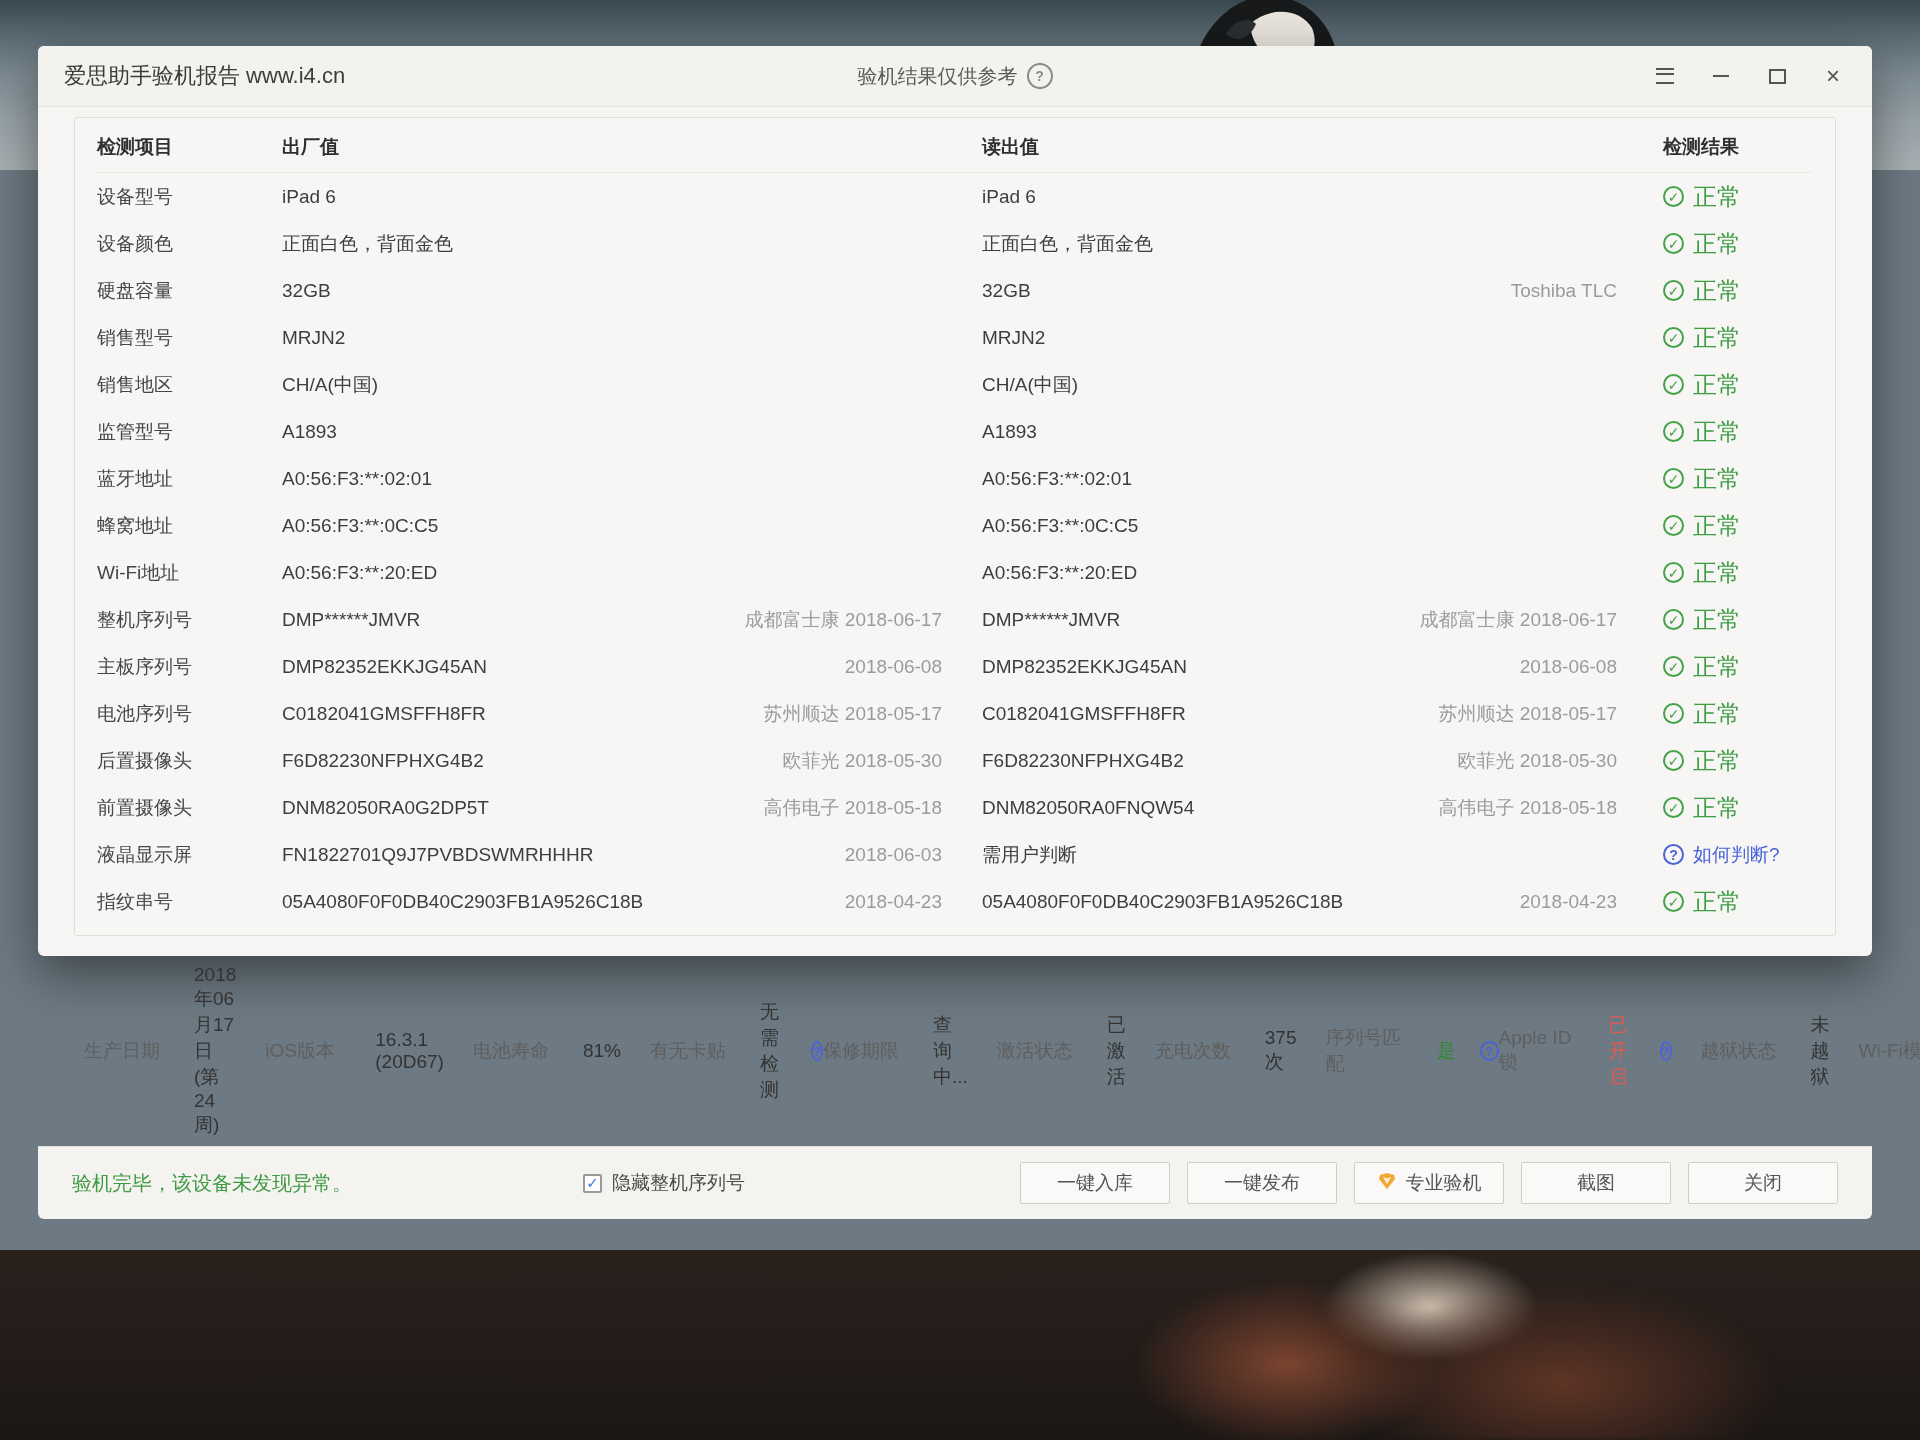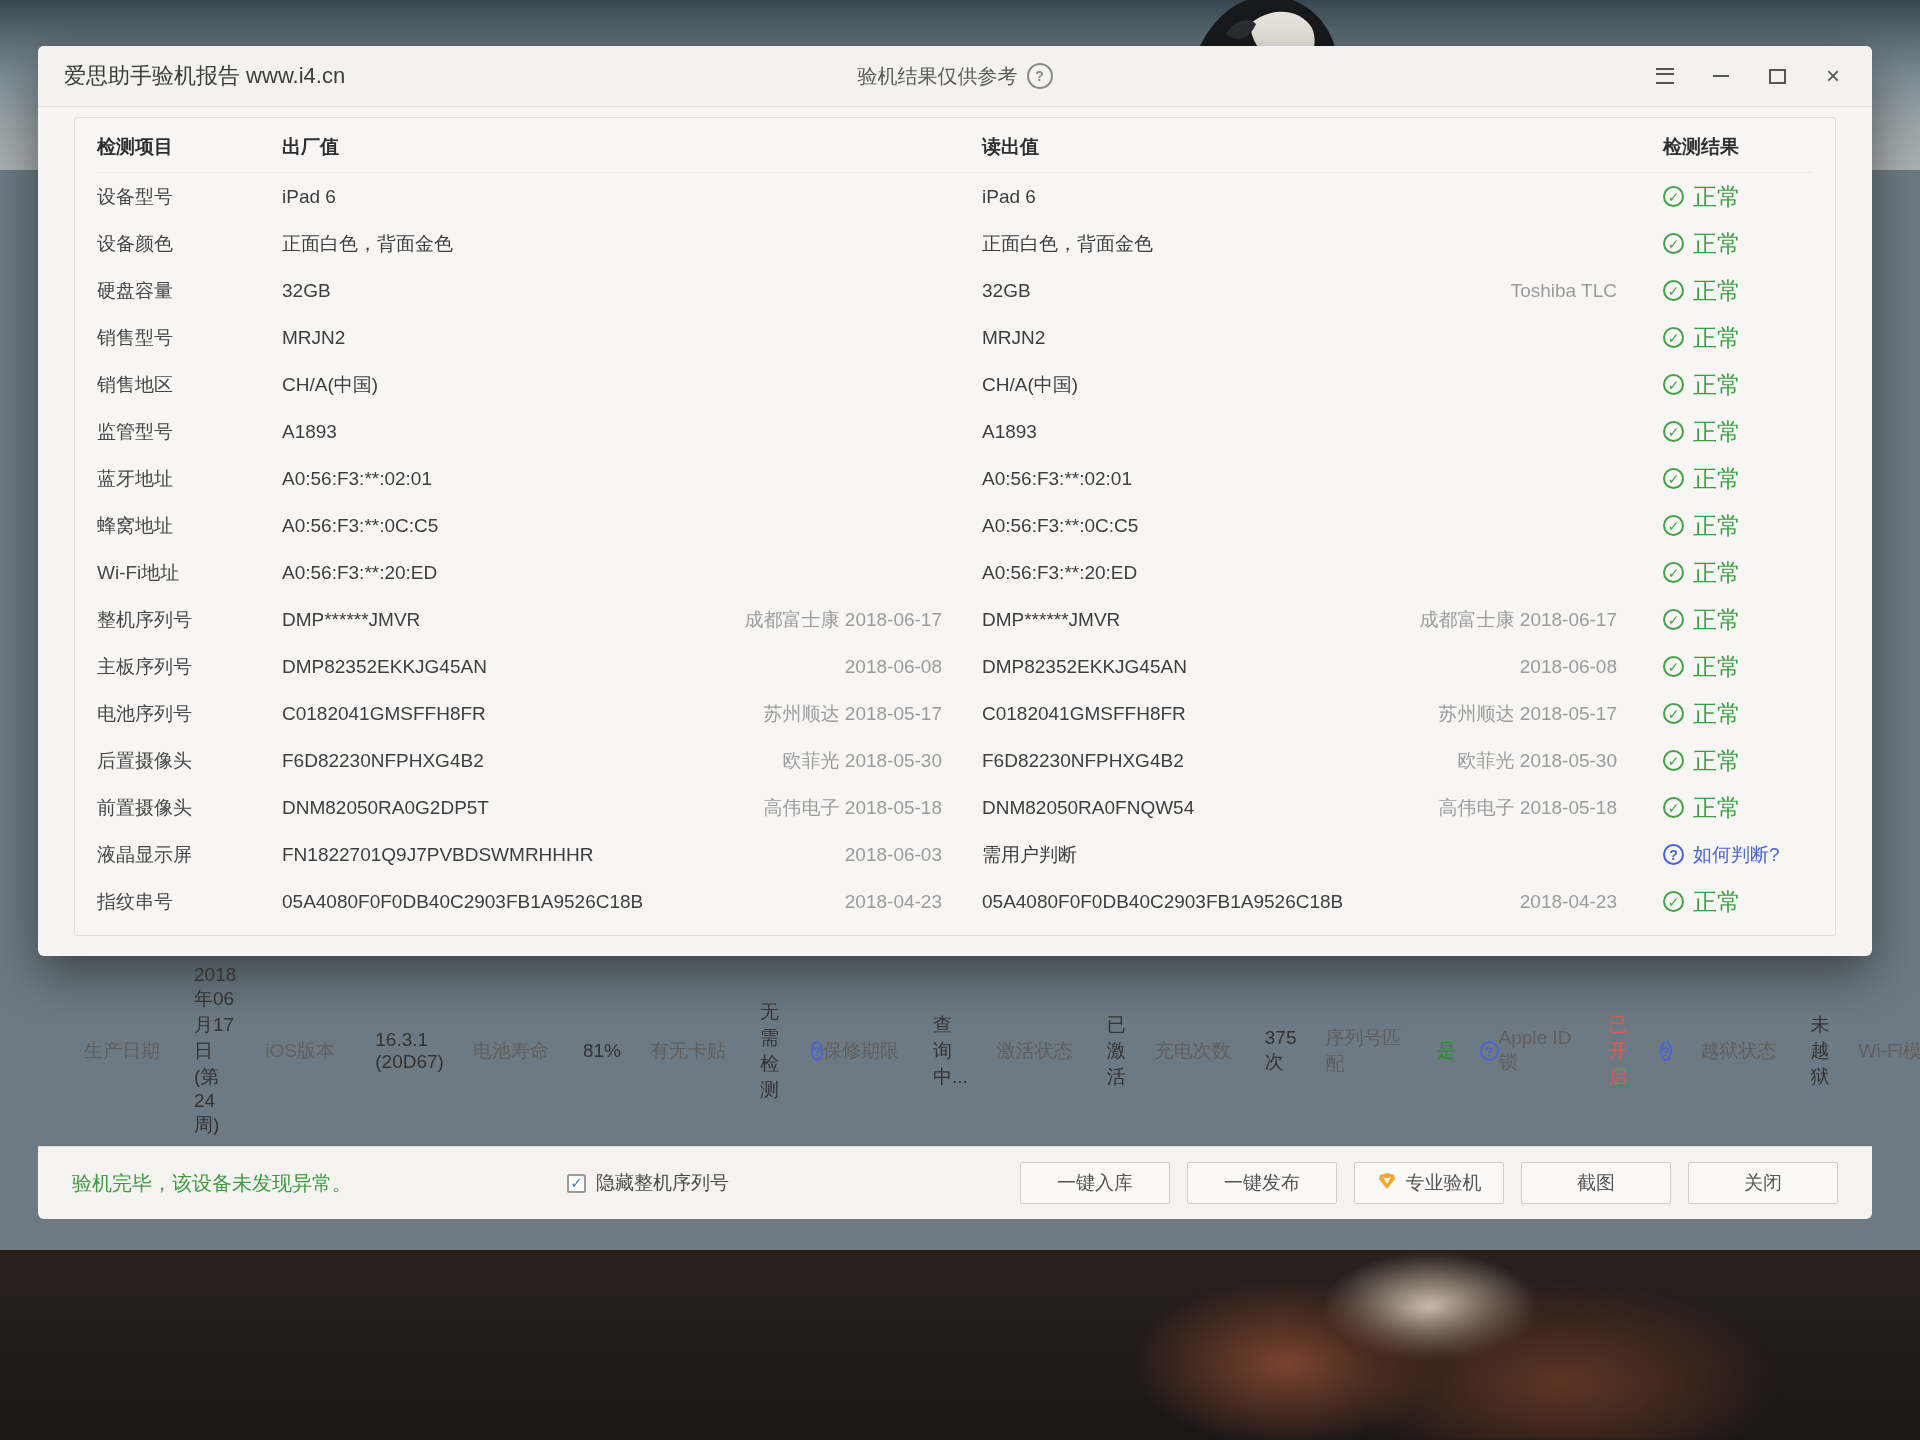--- a/index.html
+++ b/index.html
@@ -75,21 +75,21 @@
   .reportdate .rd-label{margin-right:10px;}
   .infocol{flex:1;display:flex;flex-direction:row;gap:29px;padding-top:6px;}
   .inforow{display:flex;align-items:center;gap:24px;font-size:19px;}
   .inforow .ilabel{color:#5f5f5f;min-width:86px;}
   .inforow .ivalue{color:#333;}
   .inforow .ivalue.green{color:#2e8b33;}
   .inforow .ivalue.red{color:#e05a52;}
   .inforow .helpring{width:20px;height:20px;font-size:13px;}
   
   .footer{flex:0 0 72px;border-top:1px solid #e0ded9;display:flex;align-items:center;
-    padding:0 34px;background:#f4f3f0;border-radius:0 0 6px 6px;}
+    padding:0 34px;background:#f4f3f0;border-radius:0 0 6px 6px;gap:16px;}
   .status{color:#3f9a43;font-size:20px;}
   .chkwrap{display:flex;align-items:center;gap:10px;margin-left:215px;cursor:pointer;}
   .chkbox{width:19px;height:19px;border:2px solid #9a9a9a;border-radius:2px;background:#fff;
     display:flex;align-items:center;justify-content:center;color:#3a7bd5;font-size:15px;font-weight:bold;box-sizing:border-box;}
   .chklabel{font-size:19px;color:#4a4a4a;}
   .btns{margin-left:auto;display:flex;align-items:center;}
   .btn{min-width:150px;height:42px;border:1px solid #cfcdc8;background:#faf9f7;border-radius:2px;
     display:flex;align-items:center;justify-content:center;gap:9px;font-size:19px;color:#555;
     margin-left:17px;cursor:pointer;box-sizing:border-box;}
   .gem{width:20px;height:20px;}

